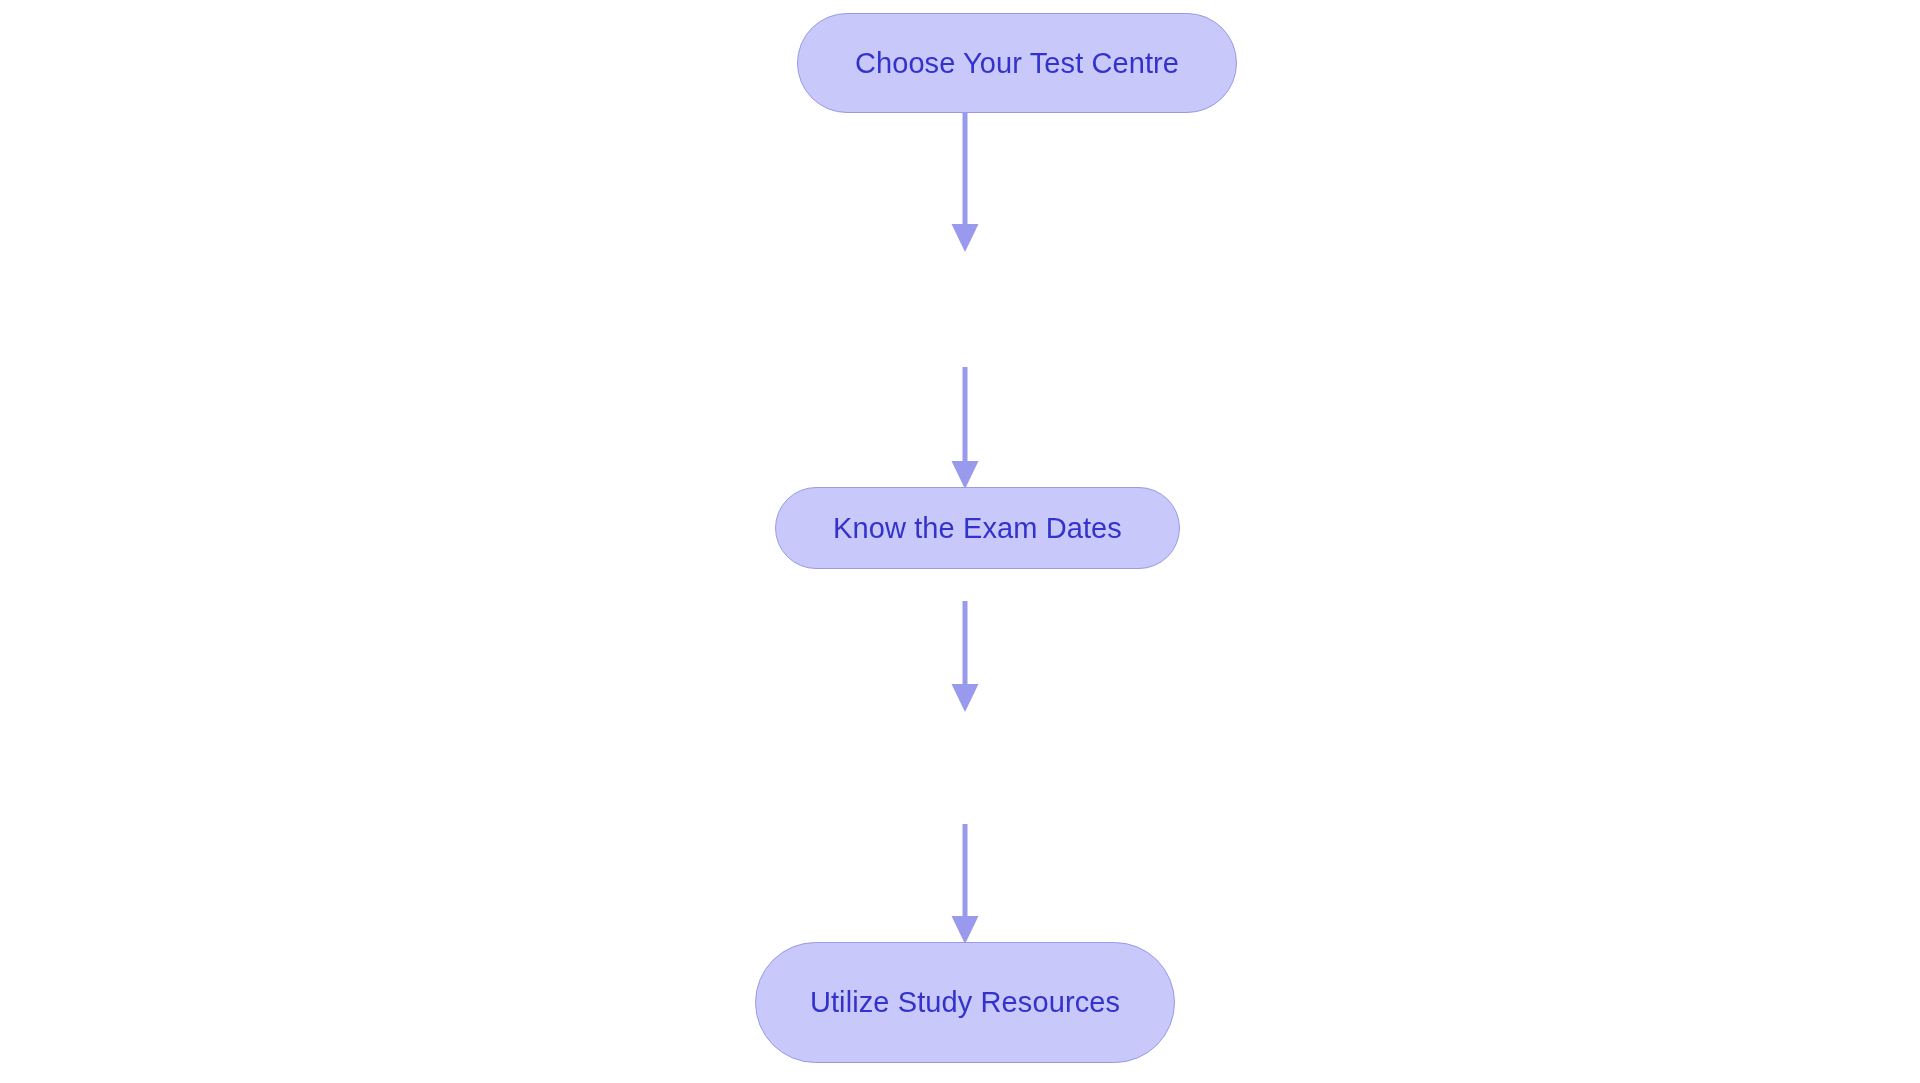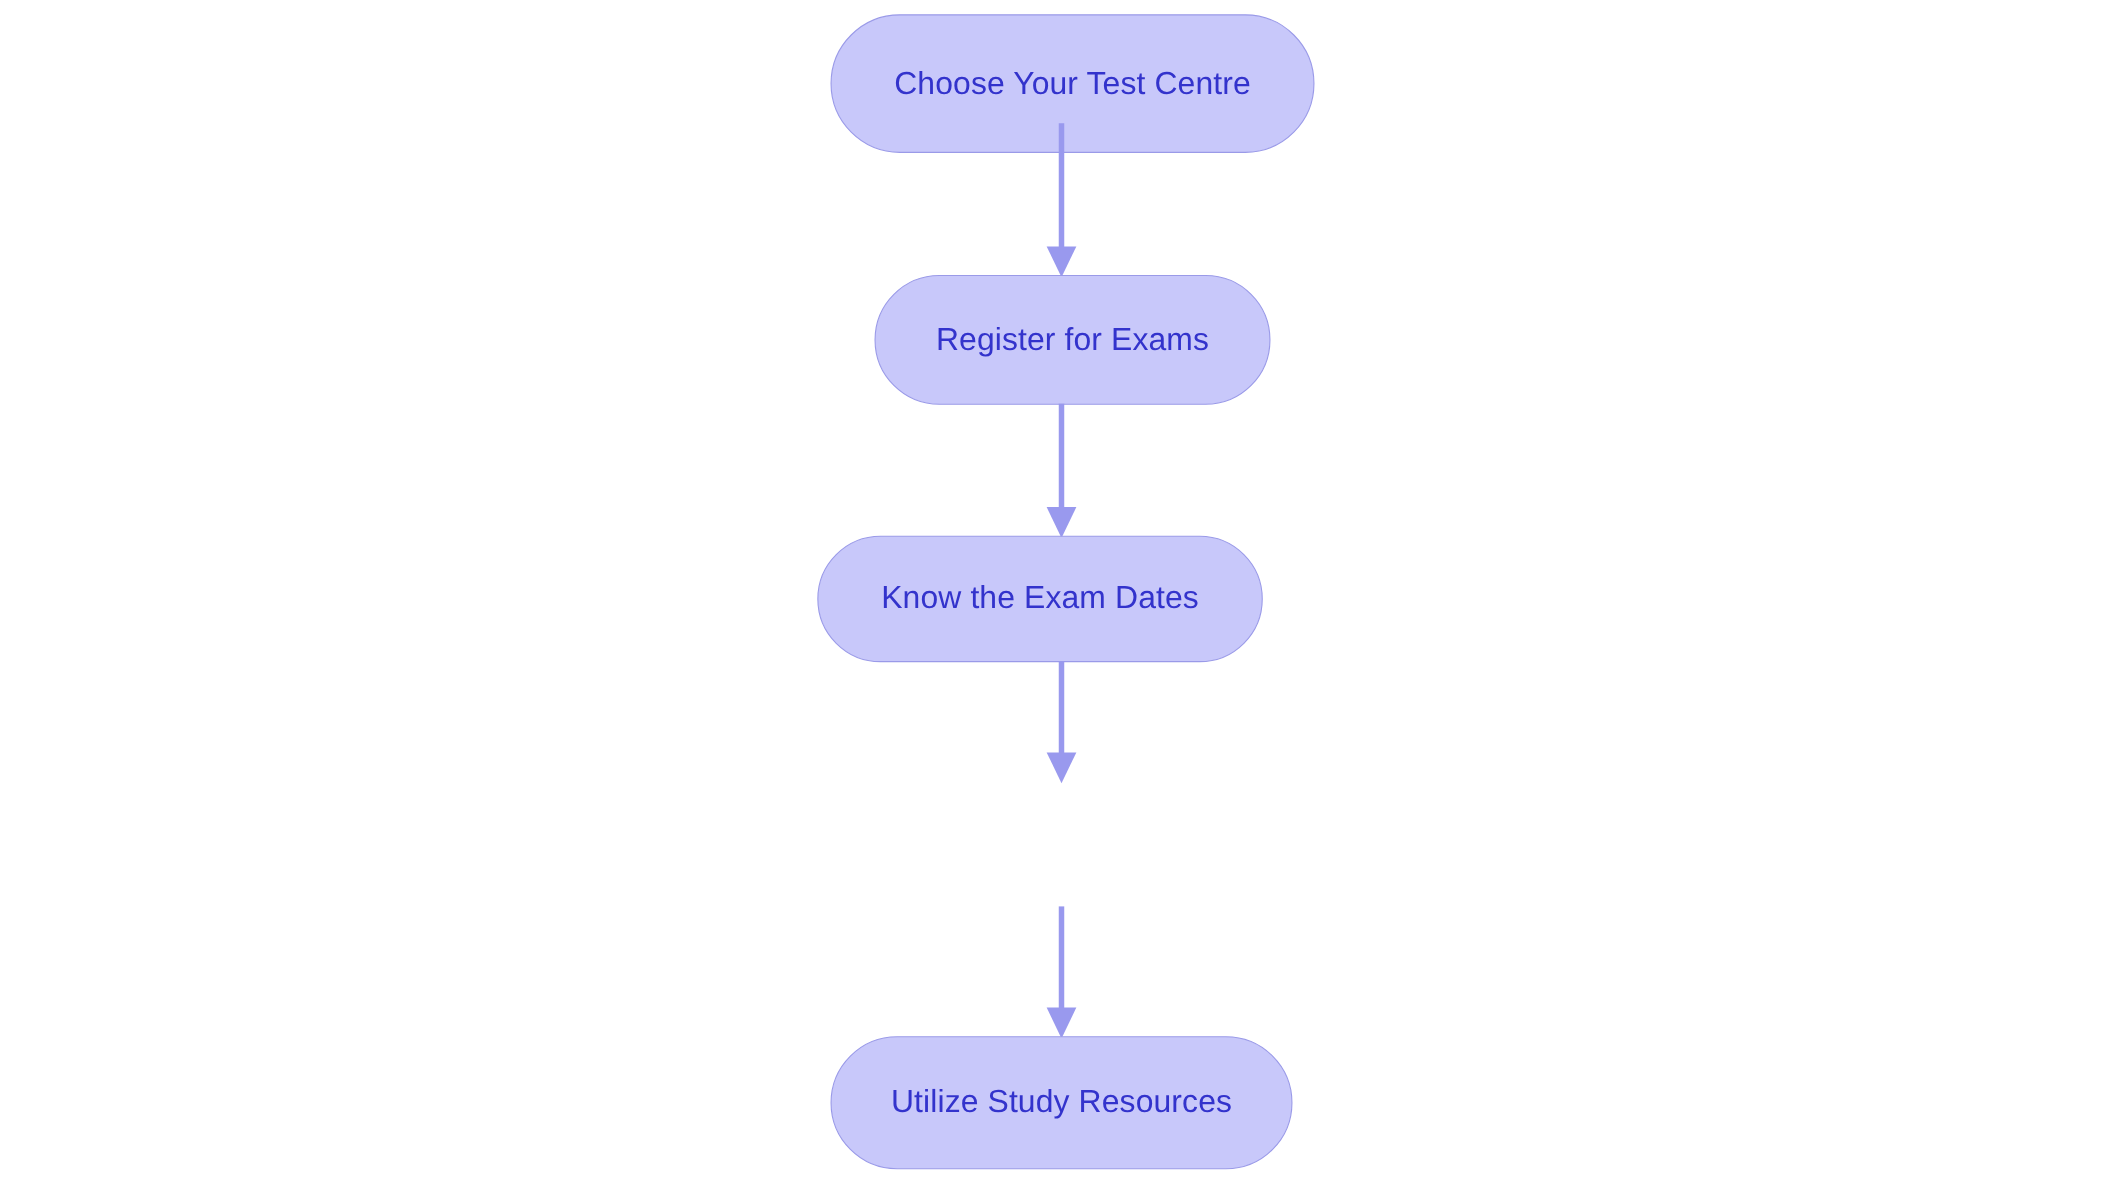--- a/index.html
+++ b/index.html
@@ -45,23 +45,23 @@
   .node-label {
     font-size: 29px;
     font-weight: 400;
     letter-spacing: 0.1px;
     color: #3333cc;
     line-height: 1;
     user-select: none;
   }
 
   
-  #node-0 { left: 755px;  top: 13px;   width: 440px; height: 126px; }
+  #node-0 { left: 797px;  top: 13px;   width: 440px; height: 100px; }
   #node-1 { left: 795px;  top: 250px;  width: 360px; height: 118px; }
-  #node-2 { left: 743px;  top: 487px;  width: 405px; height: 115px; align-items: center; }
+  #node-2 { left: 775px;  top: 487px;  width: 405px; height: 82px; align-items: center; }
   #node-3 { left: 782px;  top: 710px;  width: 383px; height: 115px; }
   #node-4 { left: 755px;  top: 942px;  width: 420px; height: 121px; }
 
   
   .connector {
     position: absolute;
     left: 940px;
     width: 50px;
   }
   .connector svg { display: block; overflow: visible; }
@@ -81,23 +81,20 @@
       <span class="node-label">Choose Your Test Centre</span>
     </div>
 
     <div class="connector" id="edge-0">
       <svg width="50" height="140" viewBox="0 0 50 140" xmlns="http://www.w3.org/2000/svg">
         <line x1="25" y1="0" x2="25" y2="118" stroke="#9999ee" stroke-width="5"></line>
         <polygon points="11.5,112 38.5,112 25,140" fill="#9999ee"></polygon>
       </svg>
     </div>
 
-    <div class="node" id="node-1">
-      <span class="node-label">Register for Exams</span>
-    </div>
 
     <div class="connector" id="edge-1">
       <svg width="50" height="122" viewBox="0 0 50 122" xmlns="http://www.w3.org/2000/svg">
         <line x1="25" y1="0" x2="25" y2="100" stroke="#9999ee" stroke-width="5"></line>
         <polygon points="11.5,94 38.5,94 25,122" fill="#9999ee"></polygon>
       </svg>
     </div>
 
     <div class="node" id="node-2">
       <span class="node-label">Know the Exam Dates</span>

